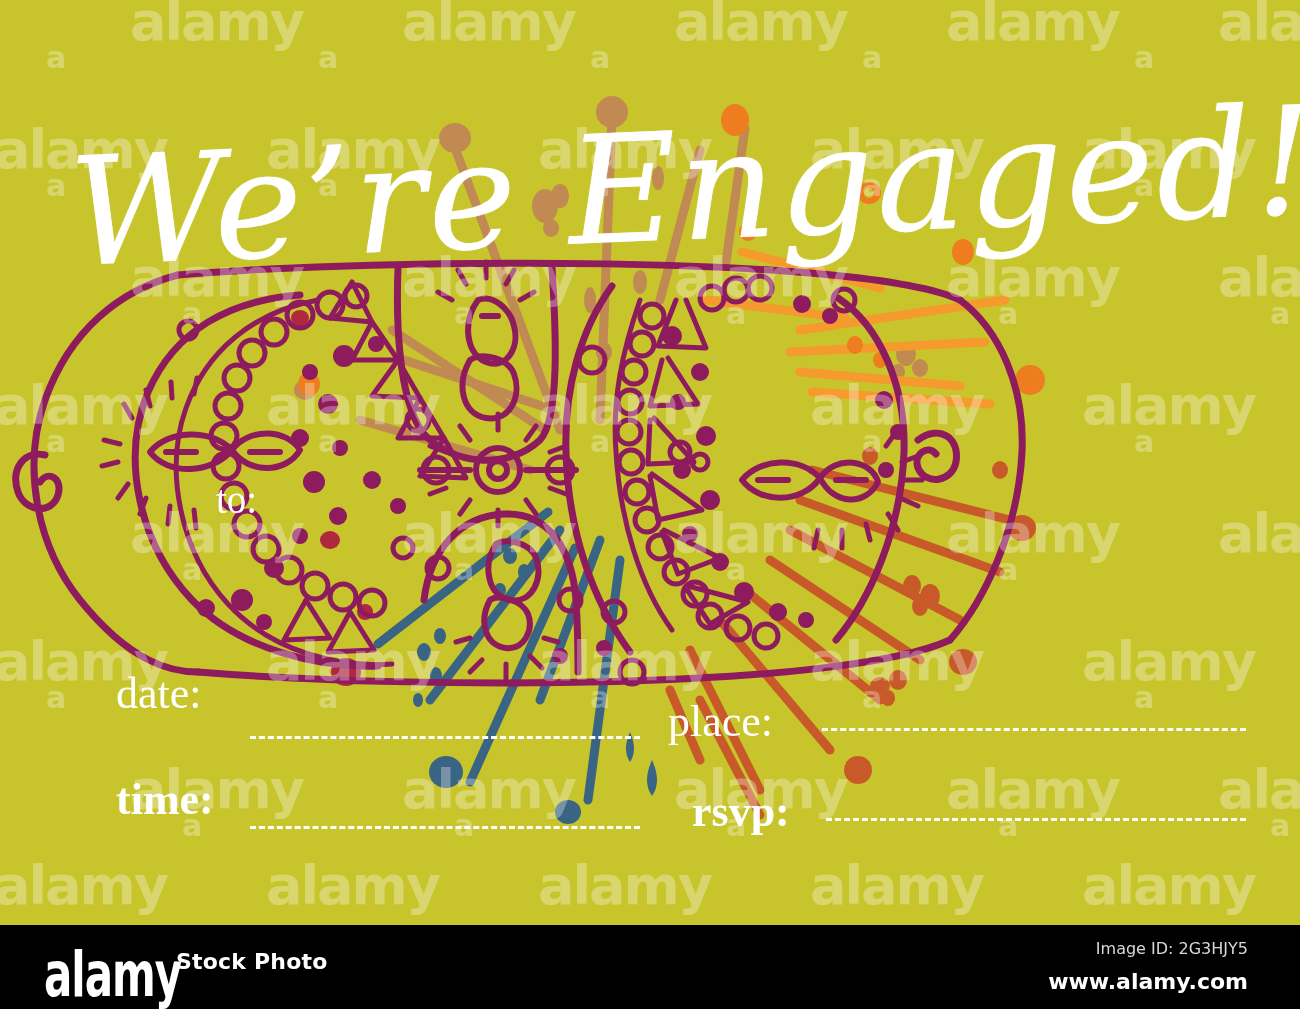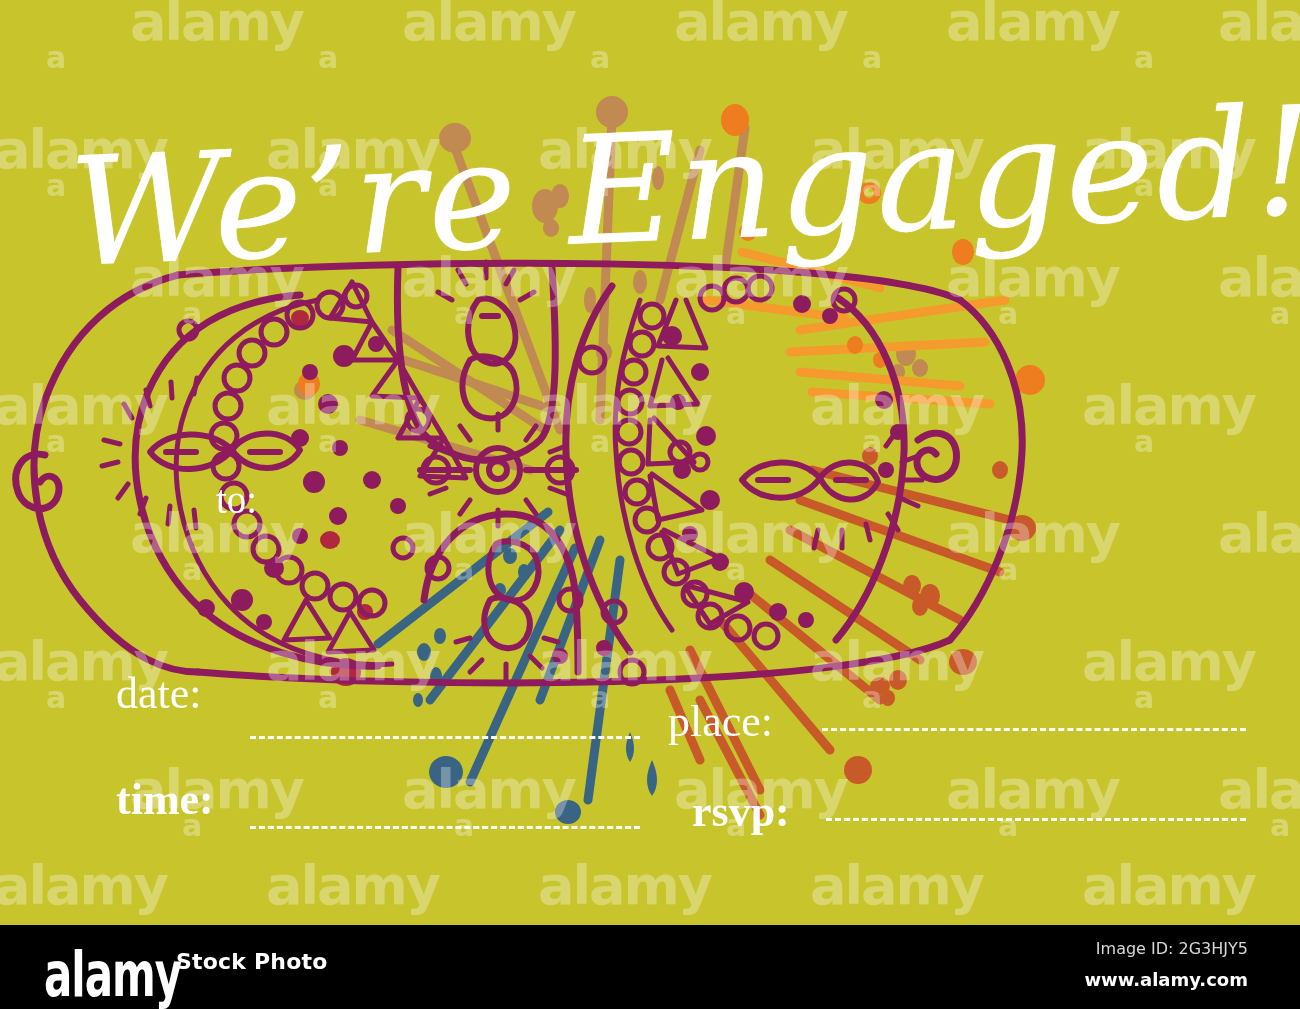--- a/index.html
+++ b/index.html
@@ -64,21 +64,21 @@
     color:#fff;font-family:"DejaVu Sans", sans-serif;
     font-size:22px;font-weight:700;letter-spacing:.2px;
   }
   #imageid{
     position:absolute;right:52px;top:14px;
     color:#d8d8d8;font-family:"DejaVu Sans", sans-serif;font-size:16px;
     text-align:right;white-space:nowrap;
   }
   #alamyurl{
     position:absolute;right:52px;top:44px;
-    color:#ffffff;font-family:"DejaVu Sans", sans-serif;font-size:18px;font-weight:700;
+    color:#ffffff;font-family:"DejaVu Sans", sans-serif;font-size:22px;font-weight:700;
     text-align:right;white-space:nowrap;
   }
 </style>
 </head>
 <body>
 
 <div id="page">
 
   <div id="card">
 

